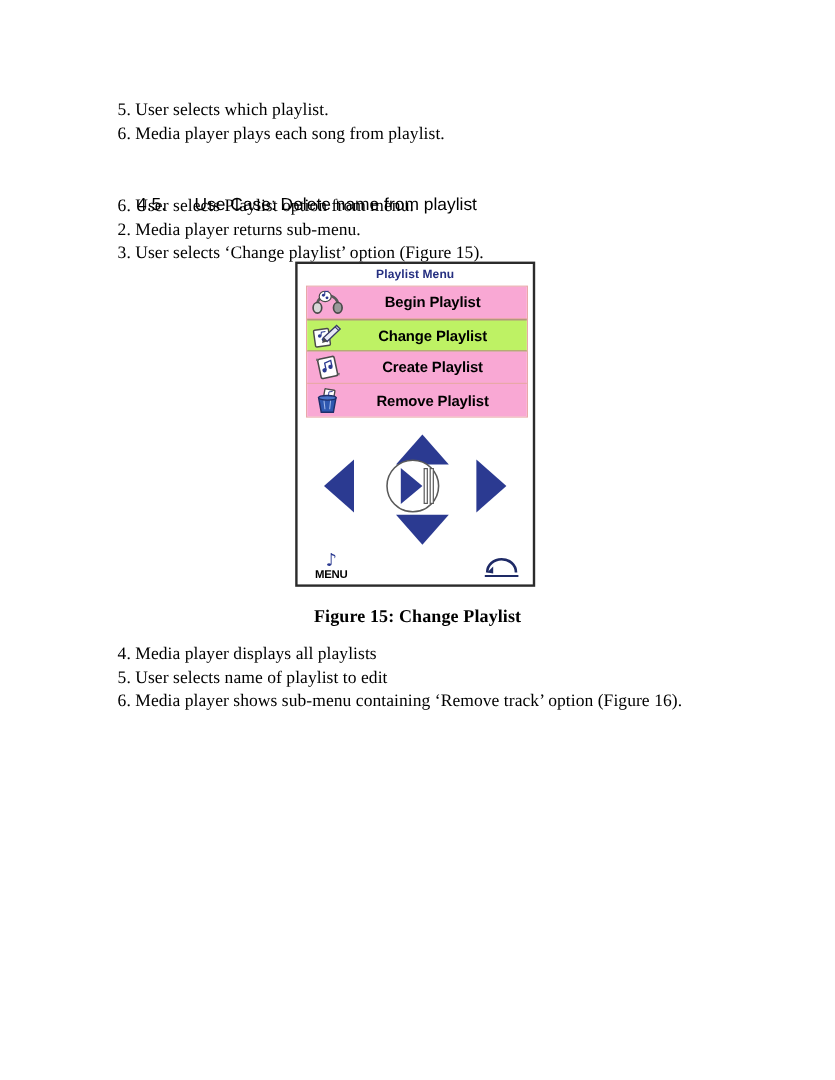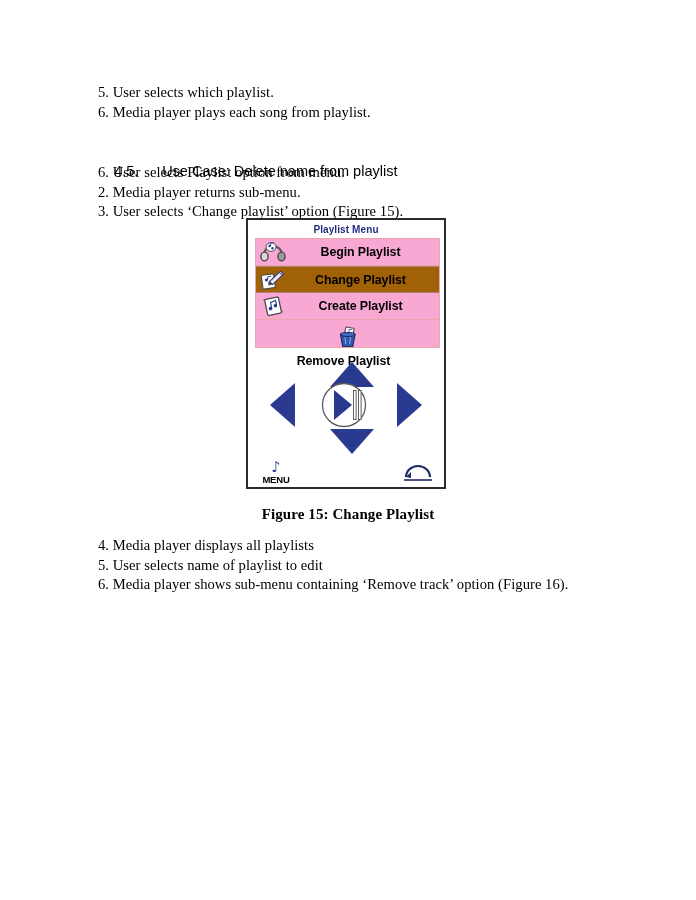--- a/index.html
+++ b/index.html
@@ -89,23 +89,23 @@
   }
   .menu-item {
     position: relative;
     height: 27px;
     display: flex;
     align-items: center;
     box-sizing: border-box;
     border-bottom: 1px solid #e9a8a8;
     background: #f9a8d4;
   }
-  .menu-item:last-child { border-bottom: none; flex-direction: column; }
+  .menu-item:last-child { border-bottom: none; }
   .menu-item.selected {
-    background: #a16207;
+    background: #bef264;
     border-top: 1px solid #b08080;
     border-bottom: 1px solid #b08080;
   }
   .menu-icon {
     width: 34px;
     flex: 0 0 34px;
     height: 26px;
     display: flex;
     align-items: center;
     justify-content: center;

